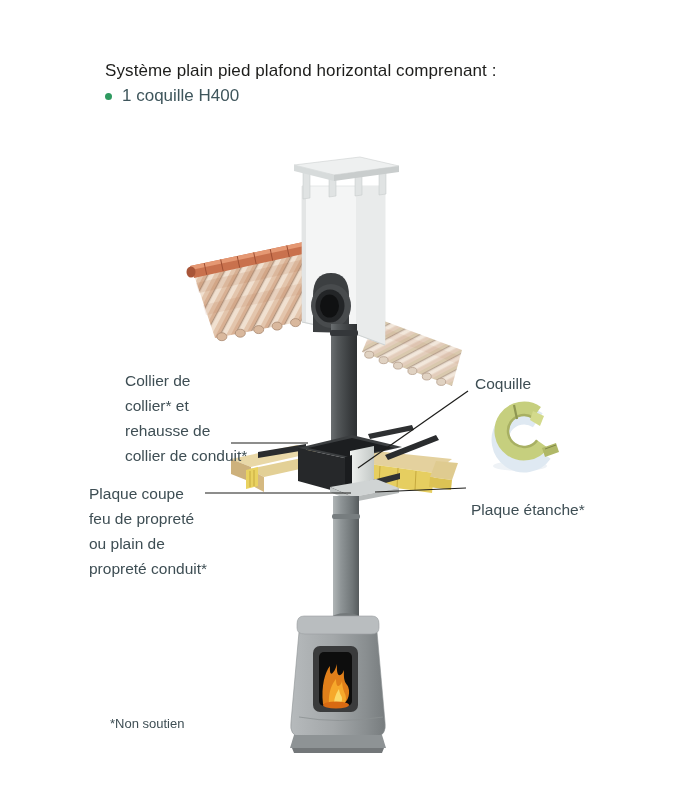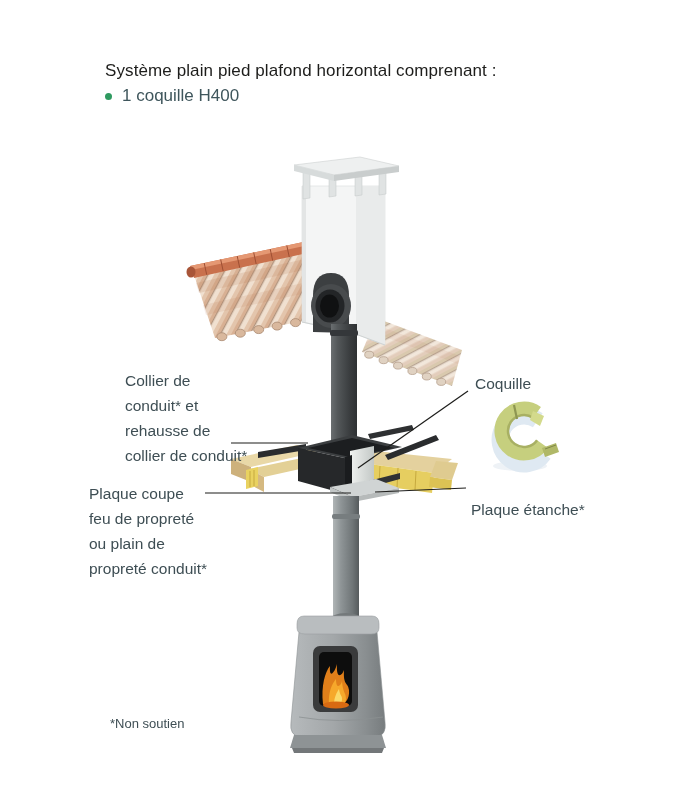--- a/index.html
+++ b/index.html
@@ -215,21 +215,21 @@
 
 <h1 class="page-title">Système plain pied plafond horizontal comprenant :</h1>
 
 <div class="bullet-row">
   <span class="bullet-dot"></span>
   <span>1 coquille H400</span>
 </div>
 
 <div class="diagram-label" id="label-collier">
   <div>Collier de</div>
-  <div>conduit* et</div>
+  <div>collier* et</div>
   <div>rehausse de</div>
   <div>collier de conduit*</div>
 </div>
 
 <div class="diagram-label" id="label-plaque-coupe">
   <div>Plaque coupe</div>
   <div>feu de propreté</div>
   <div>ou plain de</div>
   <div>propreté conduit*</div>
 </div>

